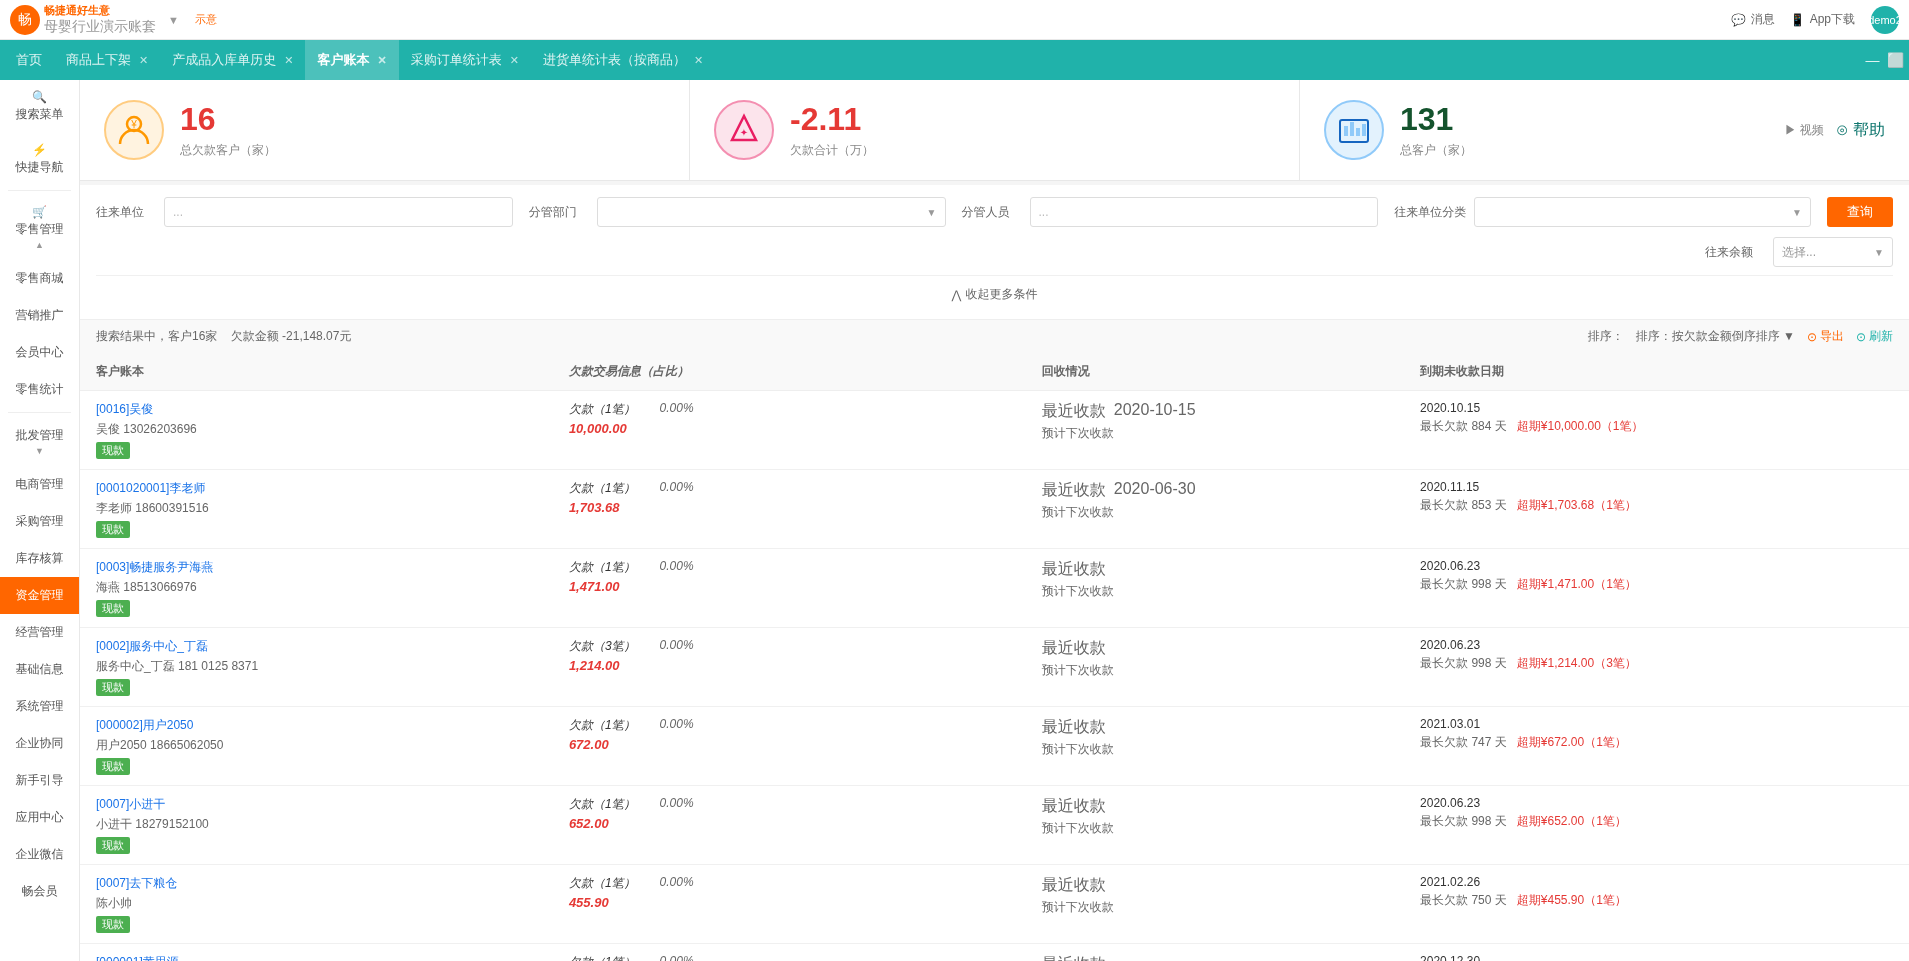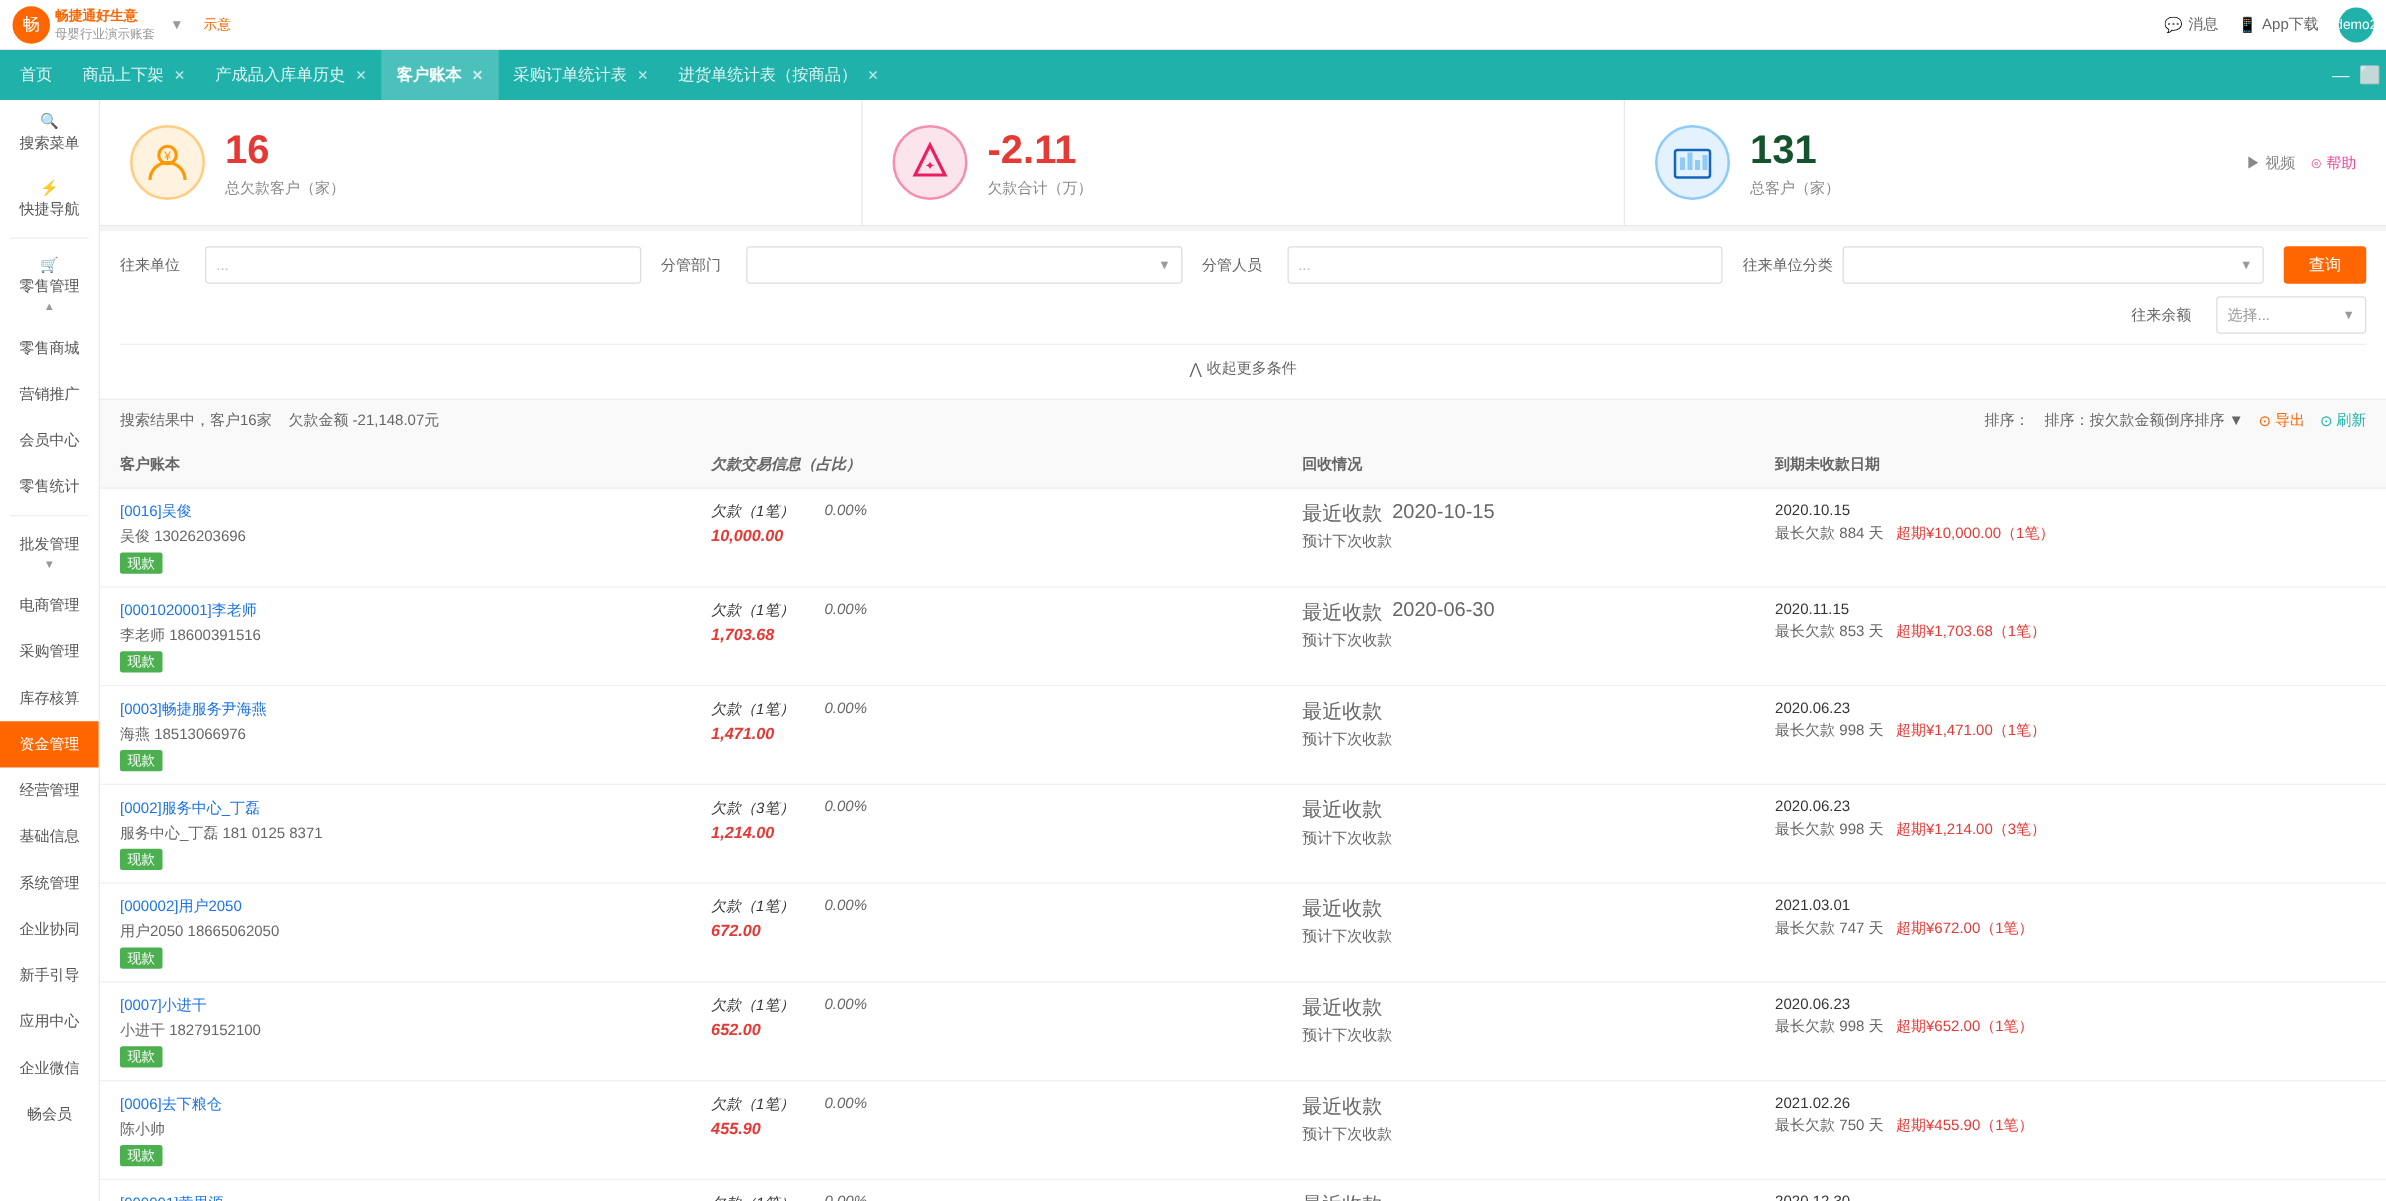--- a/index.html
+++ b/index.html
@@ -101,21 +101,21 @@
   </style>
 </head>
 <body>
 
 <div class="top-bar">
   <div class="top-bar-left">
     <div class="logo-area">
       <div class="logo-icon">畅</div>
       <div>
         <div style="font-size:11px;color:#ff6600;font-weight:bold">畅捷通好生意</div>
-        <div style="font-size:10px;color:#999">母婴行业演示账套</div>
+        <div style="font-size:14px;color:#999">母婴行业演示账套</div>
       </div>
     </div>
     <div style="font-size:11px;color:#999;margin-left:4px;cursor:pointer">▼</div>
     <div style="font-size:11px;color:#ff6600;margin-left:8px;cursor:pointer">示意</div>
   </div>
   <div class="top-bar-right">
     <span>
       <span>💬</span>
       <span>消息</span>
     </span>
@@ -269,21 +269,21 @@
         </div>
         <div>
           <div class="stat-value black">131</div>
           <div class="stat-label">总客户（家）</div>
         </div>
         <div class="stat-actions">
           <span style="color:#888;font-size:12px;cursor:pointer;">
             <span>▶</span>
             <span>视频</span>
           </span>
-          <span style="color:#ec4899;font-size:12px;cursor:pointer;">
+          <span style="color:#0f766e;font-size:16px;cursor:pointer;">
             <span>⊙</span>
             <span>帮助</span>
           </span>
         </div>
       </div>
     </div>
 
     <div class="filter-area">
       <div class="filter-row">
         <div class="filter-item">
@@ -549,21 +549,21 @@
           <div class="due-detail">
             <span>最长欠款 998 天</span>
             &nbsp;
             <span class="overdue-amount">超期¥652.00（1笔）</span>
           </div>
         </div>
       </div>
 
       <div class="table-row">
         <div class="customer-info col-customer">
-          <div class="customer-name">[0006]去下粮仓</div>
+          <div class="customer-name">[0007]去下粮仓</div>
           <div class="customer-phone">陈小帅</div>
           <span class="tag-xian">现款</span>
         </div>
         <div class="debt-info col-debt">
           <div class="row-inline">
             <div>
               <div class="debt-count">欠款（1笔）</div>
               <div class="debt-amount">455.90</div>
             </div>
             <div class="debt-percent">0.00%</div>

